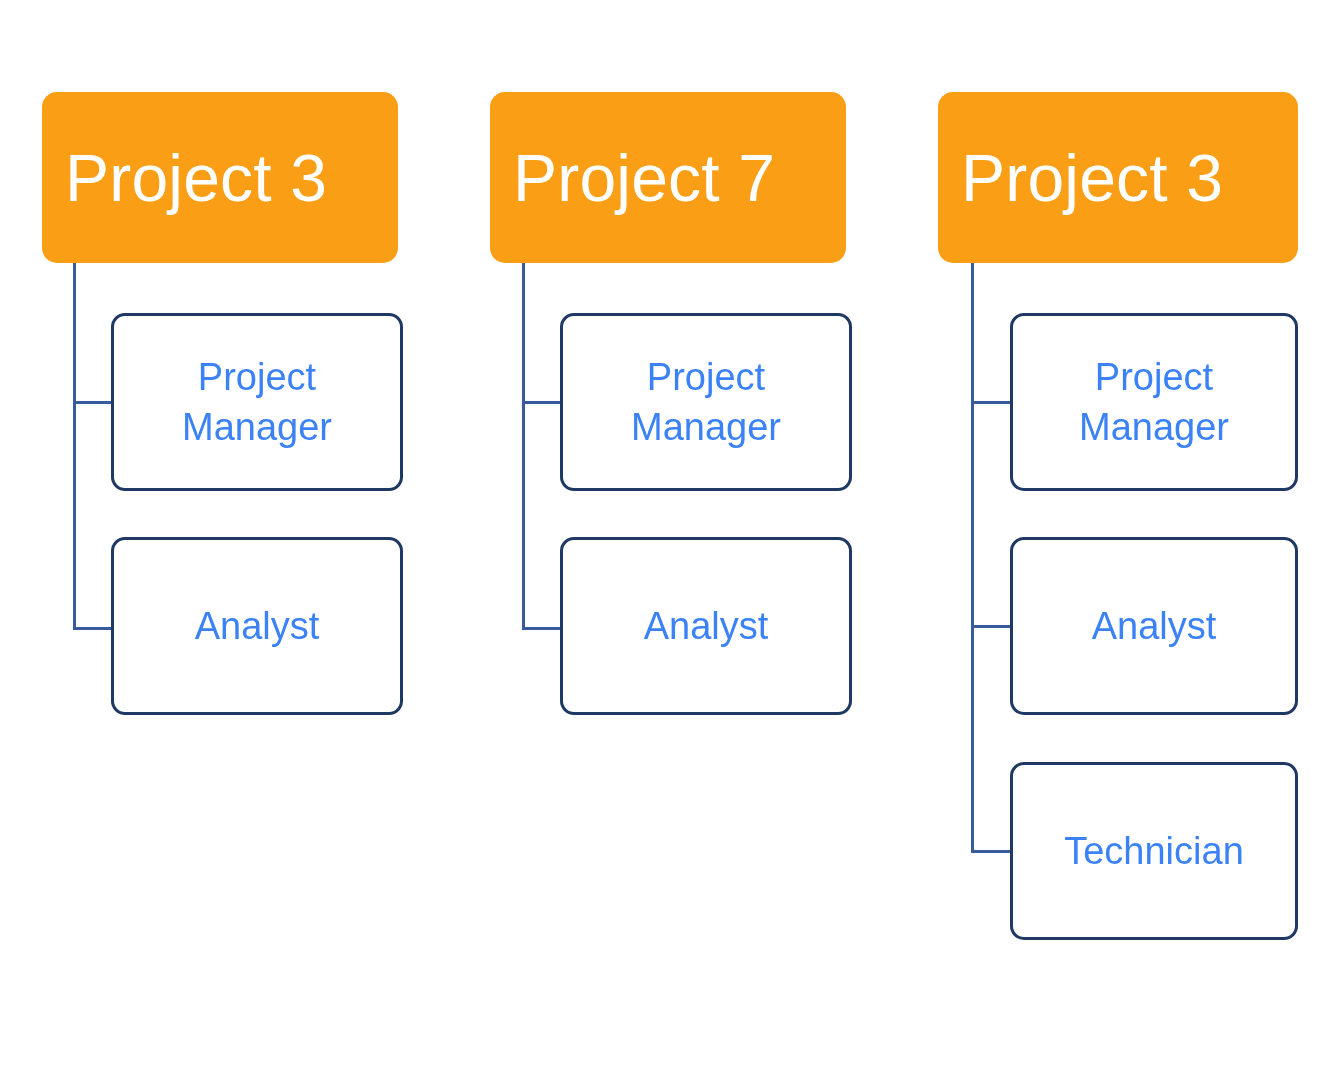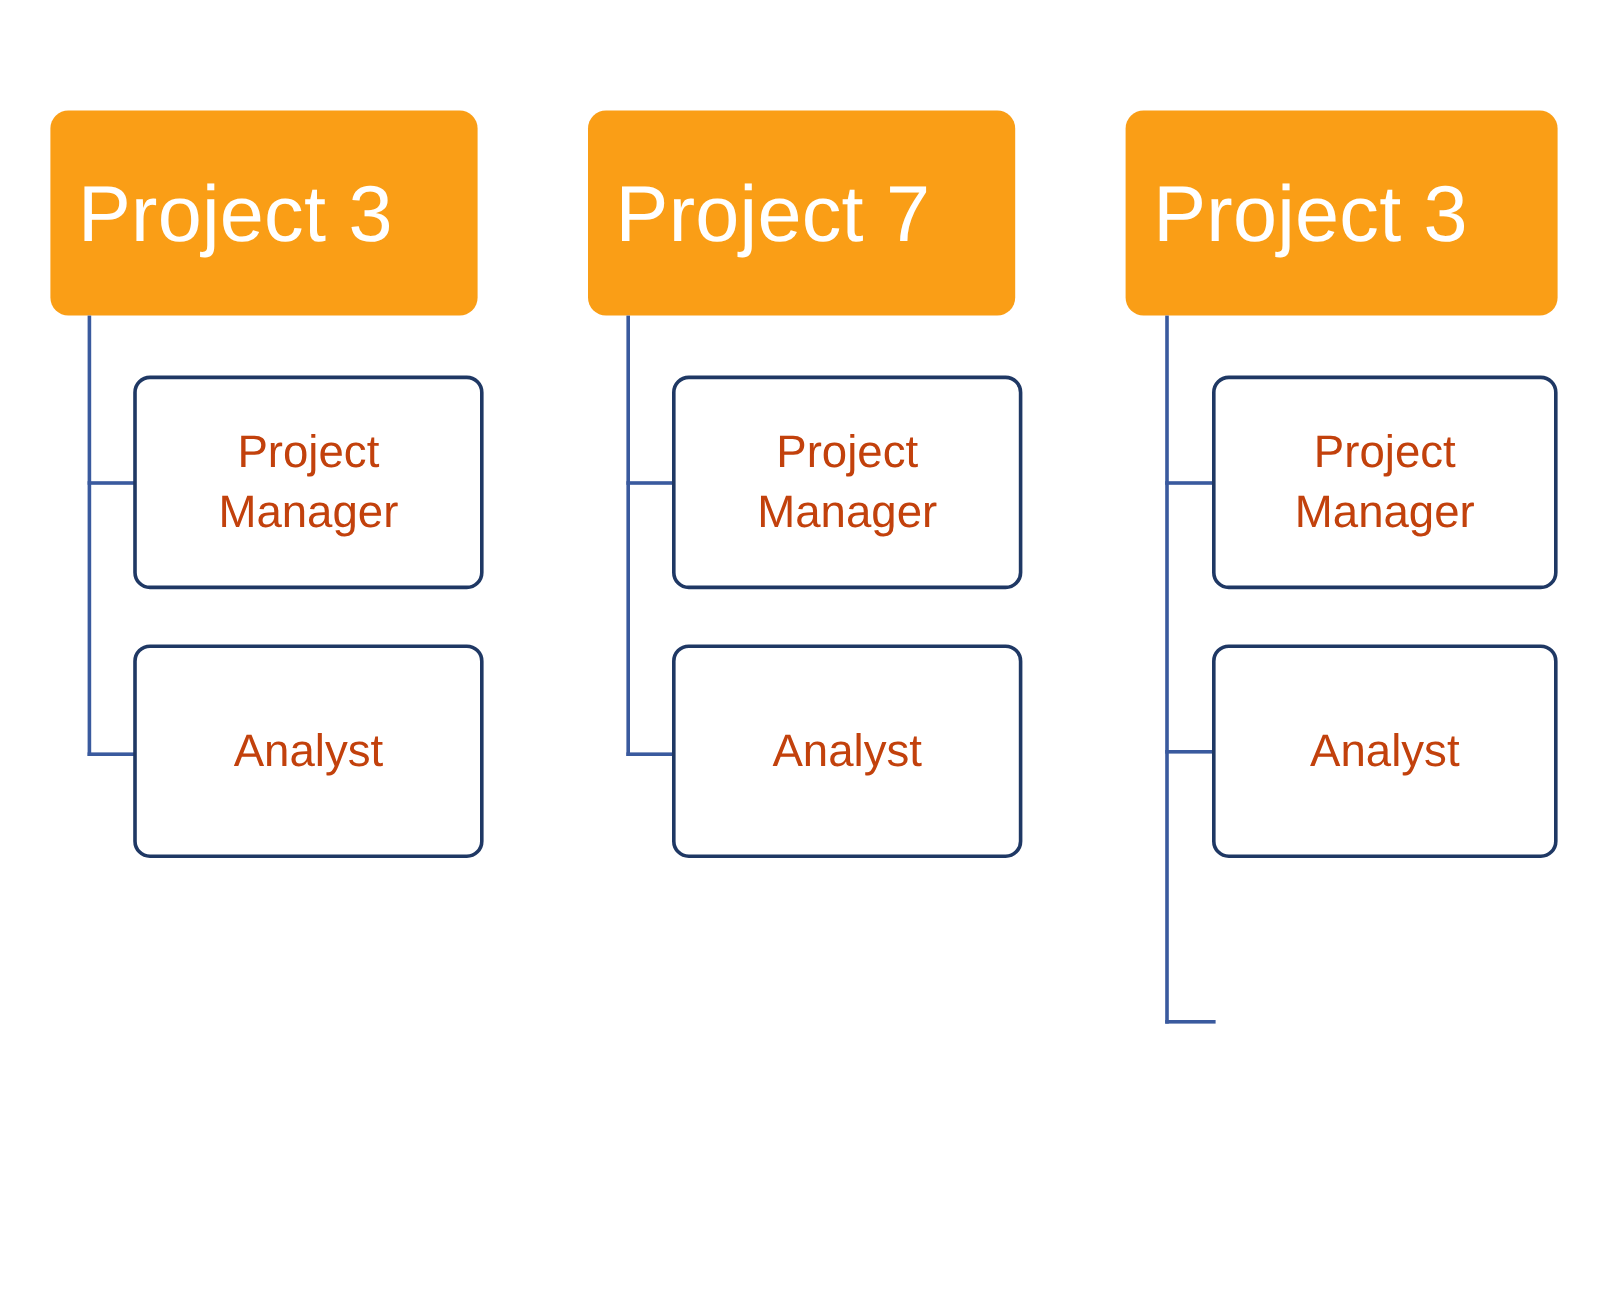--- a/index.html
+++ b/index.html
@@ -45,21 +45,21 @@
     background: #ffffff;
     border: 3px solid #1F3864;
     border-radius: 14px;
     box-sizing: border-box;
     display: flex;
     align-items: center;
     justify-content: center;
     text-align: center;
   }
   .role-box .role-label {
-    color: #c2410c;
+    color: #3b82f6;
     font-size: 38px;
     font-weight: 400;
     line-height: 1.32;
     white-space: pre-line;
   }
 
   
   .conn-v {
     position: absolute;
     width: 3px;
@@ -121,14 +121,17 @@
 
   <div class="role-box" style="left:1010px; top:313px; width:288px; height:178px;">
     <span class="role-label">Project
 Manager</span>
   </div>
 
   <div class="role-box" style="left:1010px; top:537px; width:288px; height:178px;">
     <span class="role-label">Analyst</span>
   </div>
 
+  <div class="role-box" style="left:1010px; top:762px; width:288px; height:178px;">
+    <span class="role-label">Technician</span>
+  </div>
 
 </div>
 
 </body></html>

